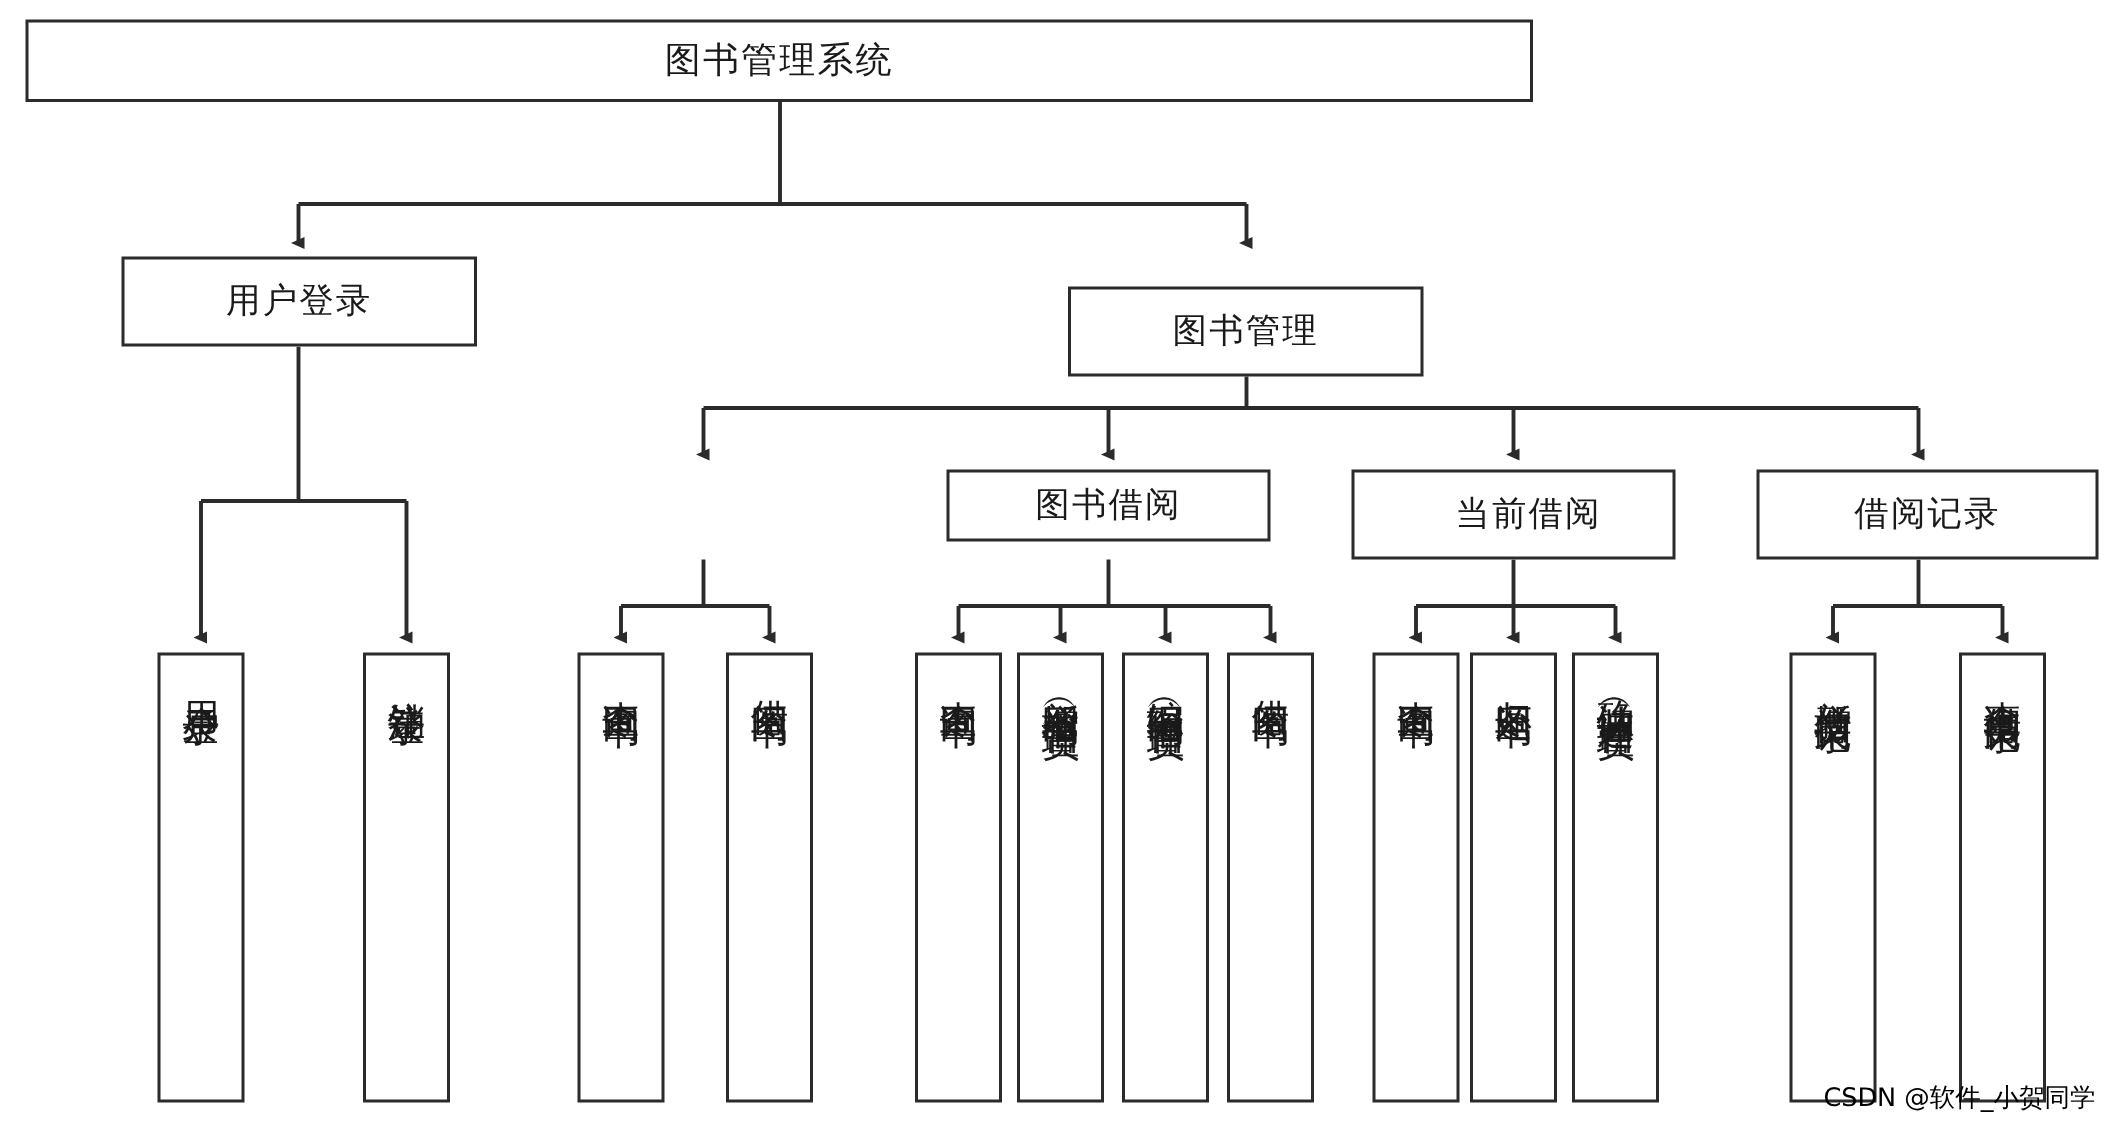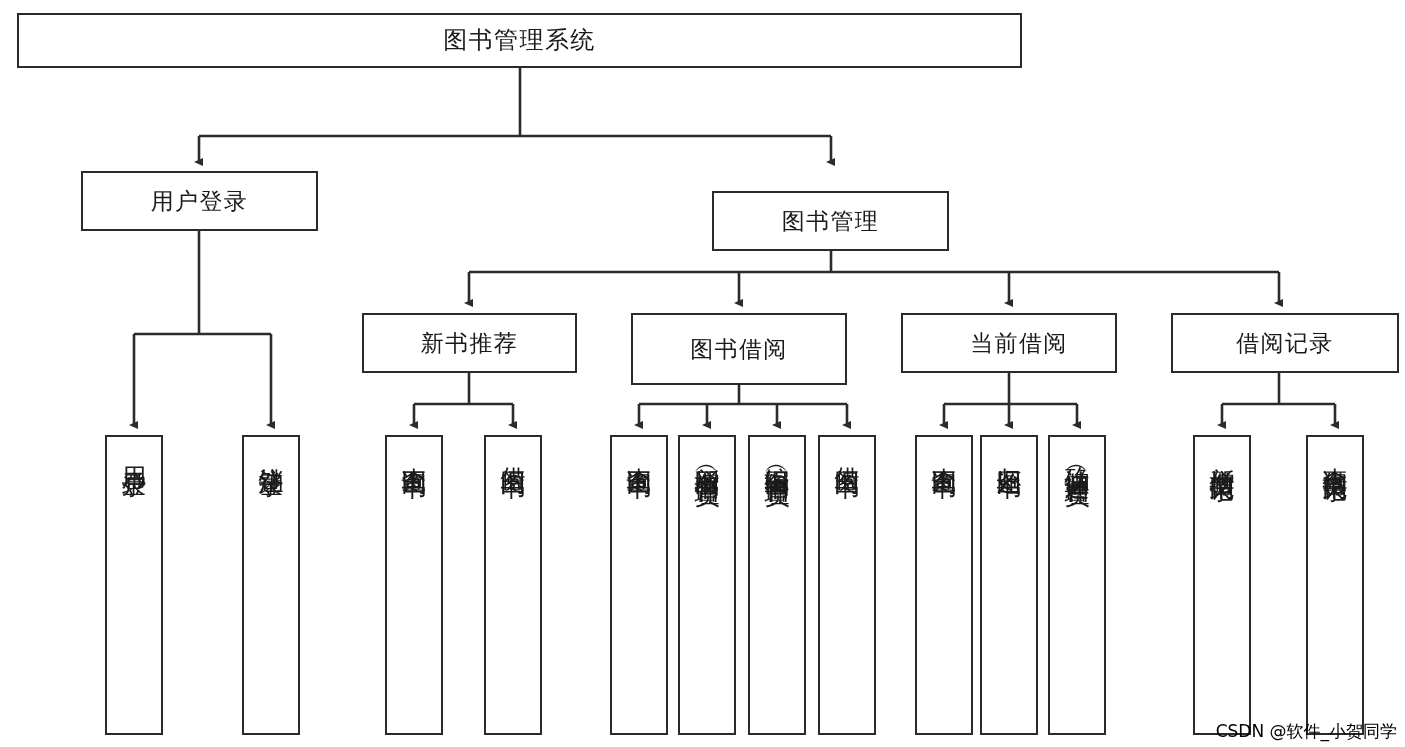--- a/index.html
+++ b/index.html
@@ -132,24 +132,21 @@
     <span class="label">图书管理系统</span>
   </div>
 
   <div class="node horiz" style="left:81px; top:171px; width:237px; height:60px;">
     <span class="label">用户登录</span>
   </div>
   <div class="node horiz" style="left:712px; top:171px; width:237px; height:60px;margin-top:20px;">
     <span class="label">图书管理</span>
   </div>
 
-  <div class="node horiz" style="left:362px; top:313px; width:215px; height:60px;">
-    <span class="label">新书推荐</span>
-  </div>
-  <div class="node horiz" style="left:631px; top:313px; width:216px; height:72px;">
+  <div class="node horiz" style="left:631px; top:313px; width:216px; height:48px;">
     <span class="label">图书借阅</span>
   </div>
   <div class="node horiz" style="left:901px; top:313px; width:216px; height:60px;padding-left:20px;">
     <span class="label">当前借阅</span>
   </div>
   <div class="node horiz" style="left:1171px; top:313px; width:228px; height:60px;">
     <span class="label">借阅记录</span>
   </div>
 
   <div class="node vert" style="left:105px; top:435px; width:58px; height:300px;">

